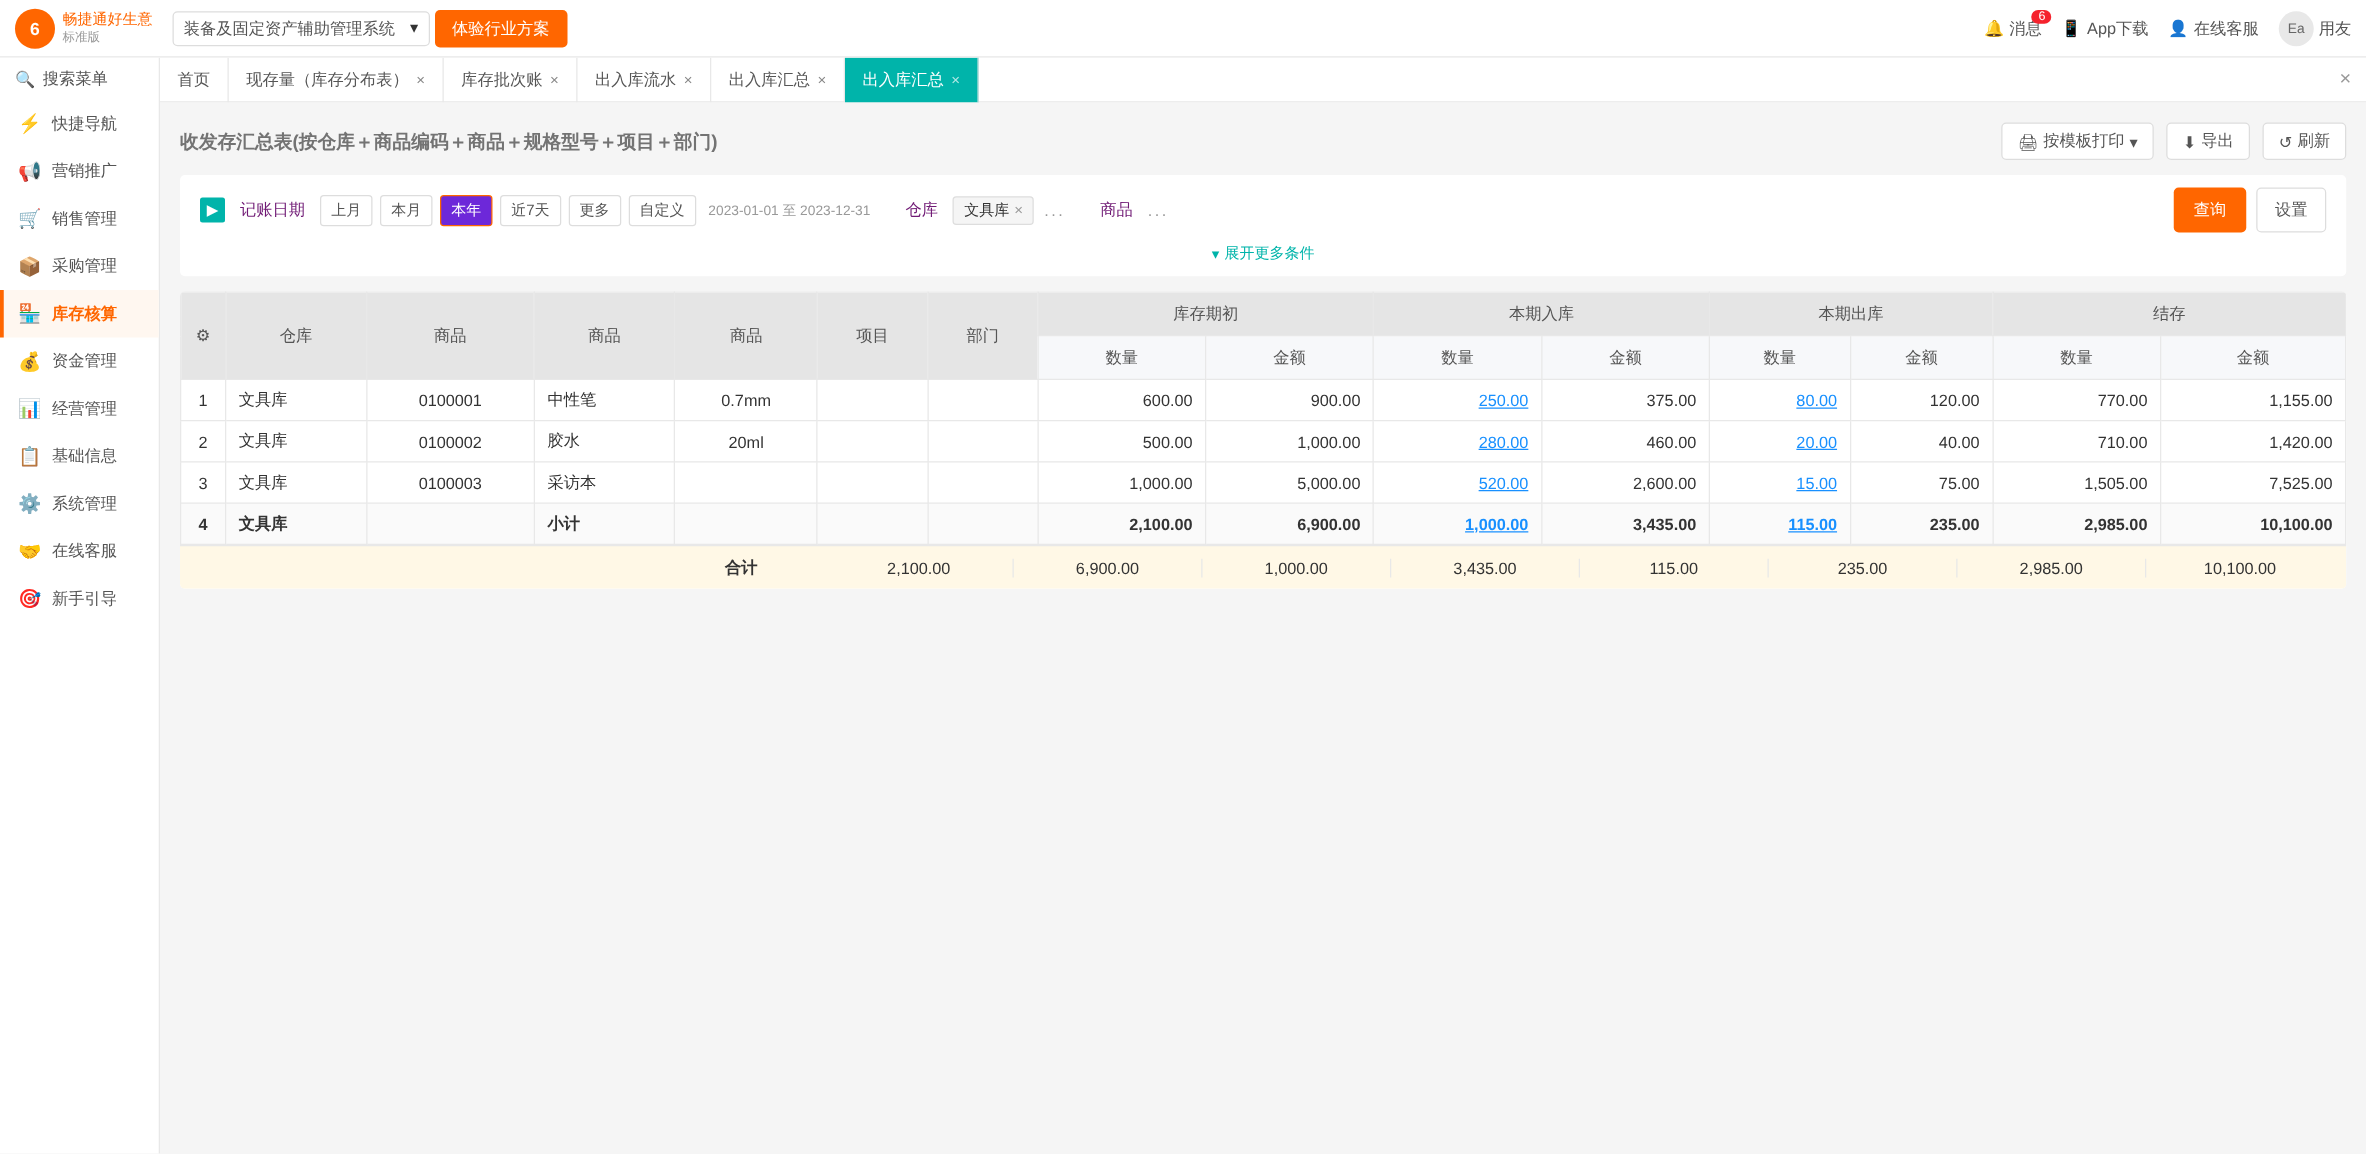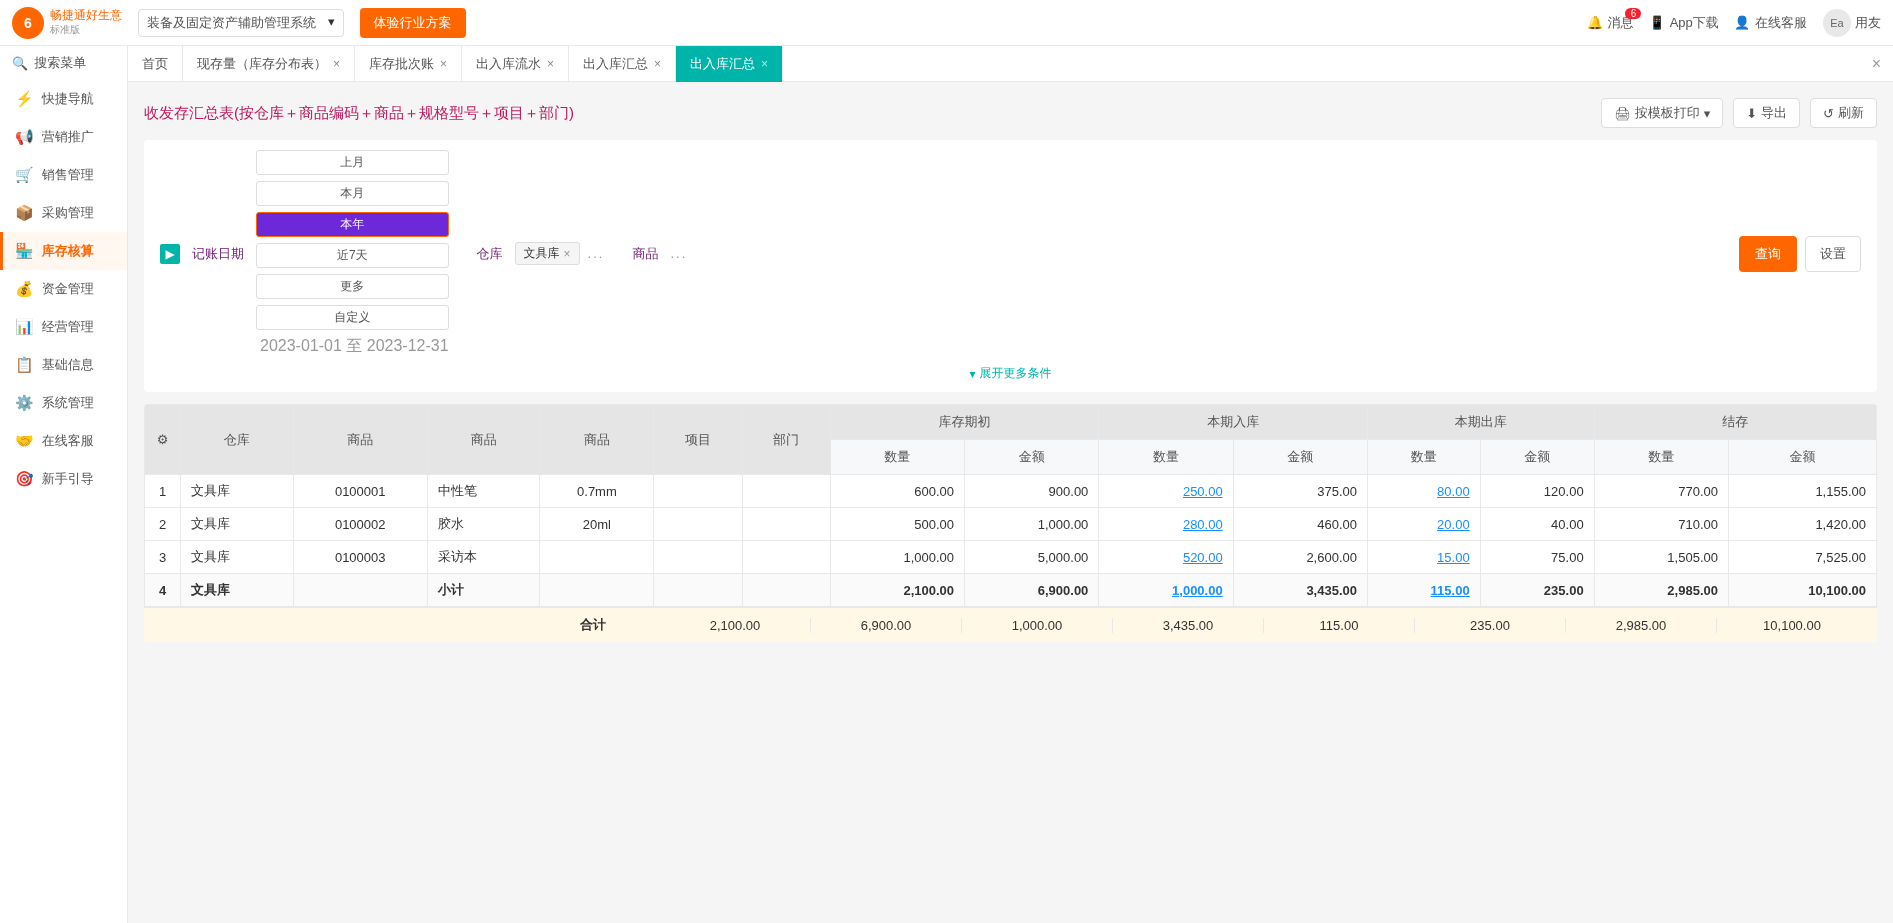--- a/index.html
+++ b/index.html
@@ -12,52 +12,52 @@
     .sidebar { width: 128px; background: #fff; border-right: 1px solid #e8e8e8; flex-shrink: 0; display: flex; flex-direction: column; }
     .content-area { flex: 1; display: flex; flex-direction: column; overflow: hidden; }
 
     
     .logo-area { display: flex; align-items: center; gap: 6px; margin-right: 16px; }
     .logo-icon { width: 32px; height: 32px; background: #ff6600; border-radius: 50%; display: flex; align-items: center; justify-content: center; color: #fff; font-weight: bold; font-size: 14px; }
     .logo-text { font-size: 12px; color: #ff6600; line-height: 1.3; }
     .logo-tag { font-size: 10px; color: #999; }
     .system-name { font-size: 13px; color: #555; margin-right: 8px; }
     .system-name-dropdown { display: flex; align-items: flex-start; gap: 4px; padding: 4px 8px; border: 1px solid #ddd; border-radius: 4px; cursor: pointer; }
-    .demo-btn { background: #ff6600; color: #fff; border: none; padding: 6px 14px; border-radius: 4px; cursor: pointer; font-size: 13px; margin-left: 16px; }
+    .demo-btn { background: #ff6600; color: #fff; border: none; padding: 6px 14px; border-radius: 4px; cursor: pointer; font-size: 13px; margin-left: 4px; }
     .top-right { margin-left: auto; display: flex; align-items: center; gap: 16px; font-size: 13px; color: #555; }
     .notif-icon { position: relative; cursor: pointer; }
     .notif-badge { position: absolute; top: -6px; right: -8px; background: #f5222d; color: #fff; border-radius: 8px; font-size: 10px; padding: 0 4px; min-width: 16px; text-align: center; }
     .top-right-item { cursor: pointer; display: flex; align-items: center; gap: 4px; }
     .user-avatar { width: 28px; height: 28px; background: #e8e8e8; border-radius: 50%; display: flex; align-items: center; justify-content: center; font-size: 11px; color: #666; }
 
     
     .tab-bar { display: flex; align-items: center; background: #fff; border-bottom: 1px solid #e8e8e8; height: 36px; padding: 0; flex-shrink: 0; }
     .tab-item { display: flex; align-items: center; padding: 0 14px; height: 36px; border-right: 1px solid #e8e8e8; cursor: pointer; font-size: 13px; color: #555; gap: 6px; white-space: nowrap; }
     .tab-item.active { background: #00b4aa; color: #fff; }
     .tab-close { font-size: 12px; cursor: pointer; opacity: 0.7; }
     .tab-win-close { margin-left: auto; padding: 0 12px; font-size: 16px; cursor: pointer; color: #999; }
     .sidebar-search { display: flex; align-items: center; gap: 6px; padding: 8px 12px; cursor: pointer; color: #555; font-size: 13px; }
     .sidebar-nav-item { display: flex; align-items: center; gap: 8px; padding: 10px 12px; cursor: pointer; color: #555; font-size: 13px; border-left: 3px solid transparent; }
     .sidebar-nav-item.active { background: #fff7f0; color: #ff6600; border-left-color: #ff6600; font-weight: bold; }
     .sidebar-nav-icon { font-size: 15px; }
 
     
     .page-content { flex: 1; padding: 16px; overflow-y: auto; background: #f5f5f5; }
     .page-header { display: flex; align-items: center; justify-content: space-between; margin-bottom: 12px; }
-    .page-title { font-size: 15px; font-weight: normal; color: #be185d; }
+    .page-title { font-size: 15px; font-weight: bold; color: #737373; }
     .page-actions { display: flex; align-items: center; gap: 10px; }
 
     
     .filter-card { background: #fff; border-radius: 4px; padding: 10px 16px; margin-bottom: 12px; }
     .filter-row { display: flex; align-items: center; gap: 12px; flex-wrap: wrap; }
     .filter-label { color: #701a75; font-size: 13px; white-space: nowrap; }
-    .filter-date-group { display: flex; gap: 6px; flex-direction: column; }
+    .filter-date-group { display: flex; align-items: center; gap: 6px; }
     .filter-btn { padding: 3px 8px; border-radius: 3px; border: 1px solid #ddd; cursor: pointer; font-size: 12px; background: #fff; color: #555; }
     .filter-btn.active { background: #6d28d9; color: #fff; border-color: #ff6600; }
-    .filter-date-range { font-size: 16px; color: #999; margin-left: 4px; }
+    .filter-date-range { font-size: 11px; color: #999; margin-left: 4px; }
     .filter-warehouse { display: flex; align-items: center; gap: 8px; }
     .warehouse-tag { display: flex; align-items: center; gap: 4px; background: #f5f5f5; border: 1px solid #ddd; border-radius: 3px; padding: 2px 8px; font-size: 12px; }
     .warehouse-tag-close { cursor: pointer; color: #999; }
     .filter-dots { color: #999; cursor: pointer; letter-spacing: 2px; }
     .expand-more { display: flex; align-items: center; justify-content: center; gap: 4px; color: #00b4aa; font-size: 12px; cursor: pointer; margin-top: 8px; }
 
     
     .action-btn { padding: 5px 12px; border-radius: 4px; border: 1px solid #ddd; cursor: pointer; font-size: 13px; background: #fff; color: #555; display: flex; align-items: center; gap: 4px; }
     .action-btn-query { background: #ff6600; color: #fff; border: none; padding: 8px 16px; border-radius: 4px; cursor: pointer; font-size: 13px; }
     .action-btn-settings { background: #fff; color: #555; border: 1px solid #ddd; padding: 8px 14px; border-radius: 4px; cursor: pointer; font-size: 13px; }

